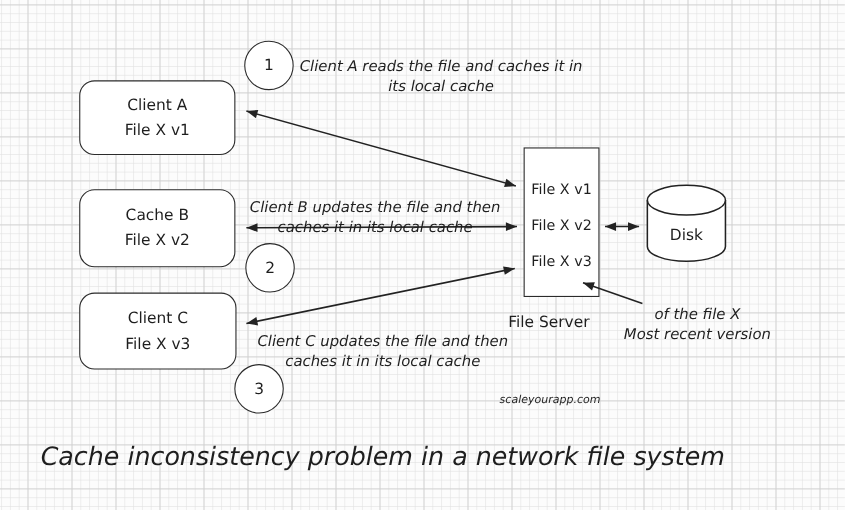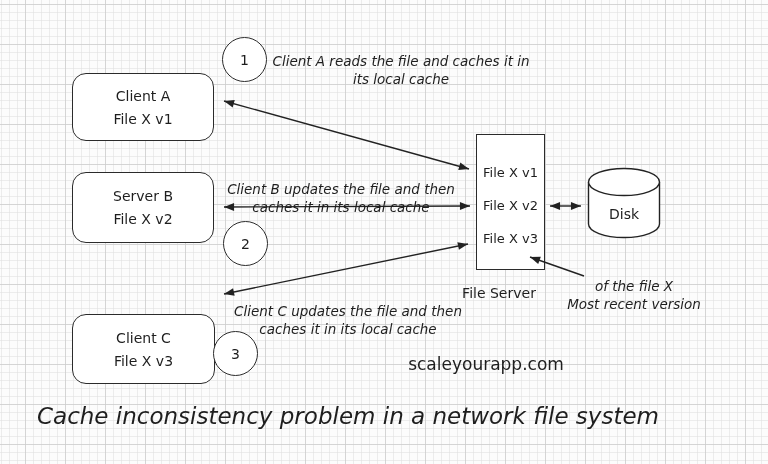--- a/index.html
+++ b/index.html
@@ -70,23 +70,25 @@
   .plain-label {
     position: absolute;
     transform: translate(-50%, -50%);
     font-size: 14px;
     white-space: nowrap;
     z-index: 6;
   }
   .watermark {
     position: absolute;
     transform: translate(-50%, -50%);
-    font-size: 17px;
+    font-style: italic;
+    font-size: 10px;
     white-space: nowrap;
     z-index: 6;
+    margin-left: 14px;
   }
   .diagram-title {
     position: absolute;
     transform: translate(-50%, -50%);
     font-style: italic;
     font-size: 23px;
     white-space: nowrap;
     z-index: 6;
   }
   .arrow-layer {
@@ -99,24 +101,24 @@
 </head>
 <body>
 
 <div class="canvas">
 
   <div class="client-box" style="left:72px; top:73px;">
     <div>Client A</div>
     <div>File X v1</div>
   </div>
   <div class="client-box" style="left:72px; top:172px; height:71px;">
-    <div>Server B</div>
+    <div>Cache B</div>
     <div>File X v2</div>
   </div>
-  <div class="client-box" style="left:72px; top:266px; width:143px; height:70px;margin-top:48px;">
+  <div class="client-box" style="left:72px; top:266px; width:143px; height:70px;">
     <div>Client C</div>
     <div>File X v3</div>
   </div>
 
   <div class="server-box">
     <div>File X v1</div>
     <div>File X v2</div>
     <div>File X v3</div>
   </div>
   <div class="plain-label" style="left:499px; top:293px;">File Server</div>

